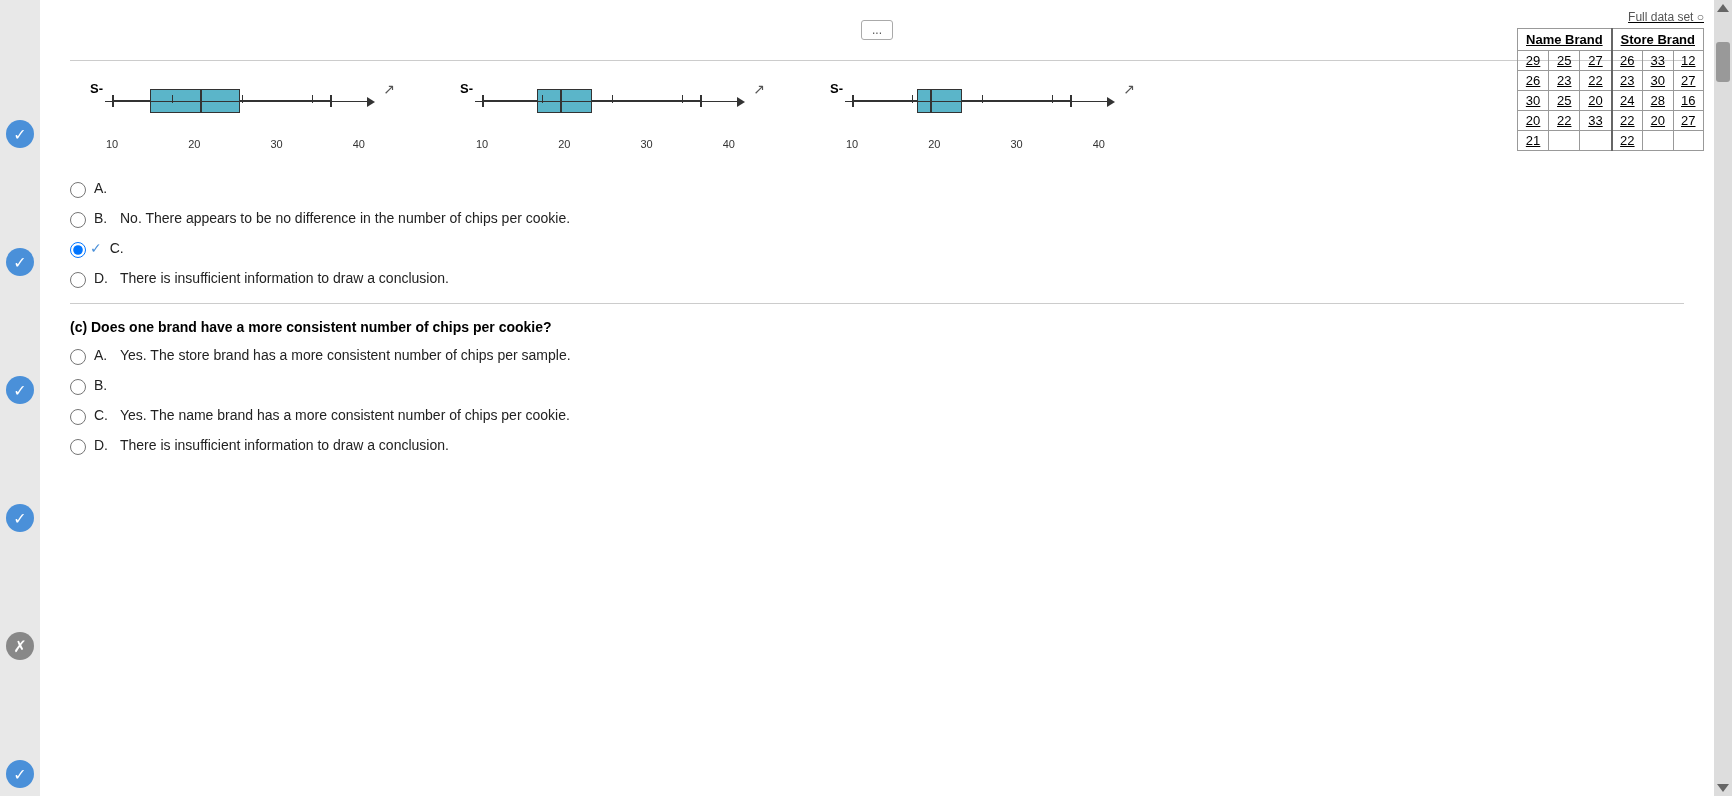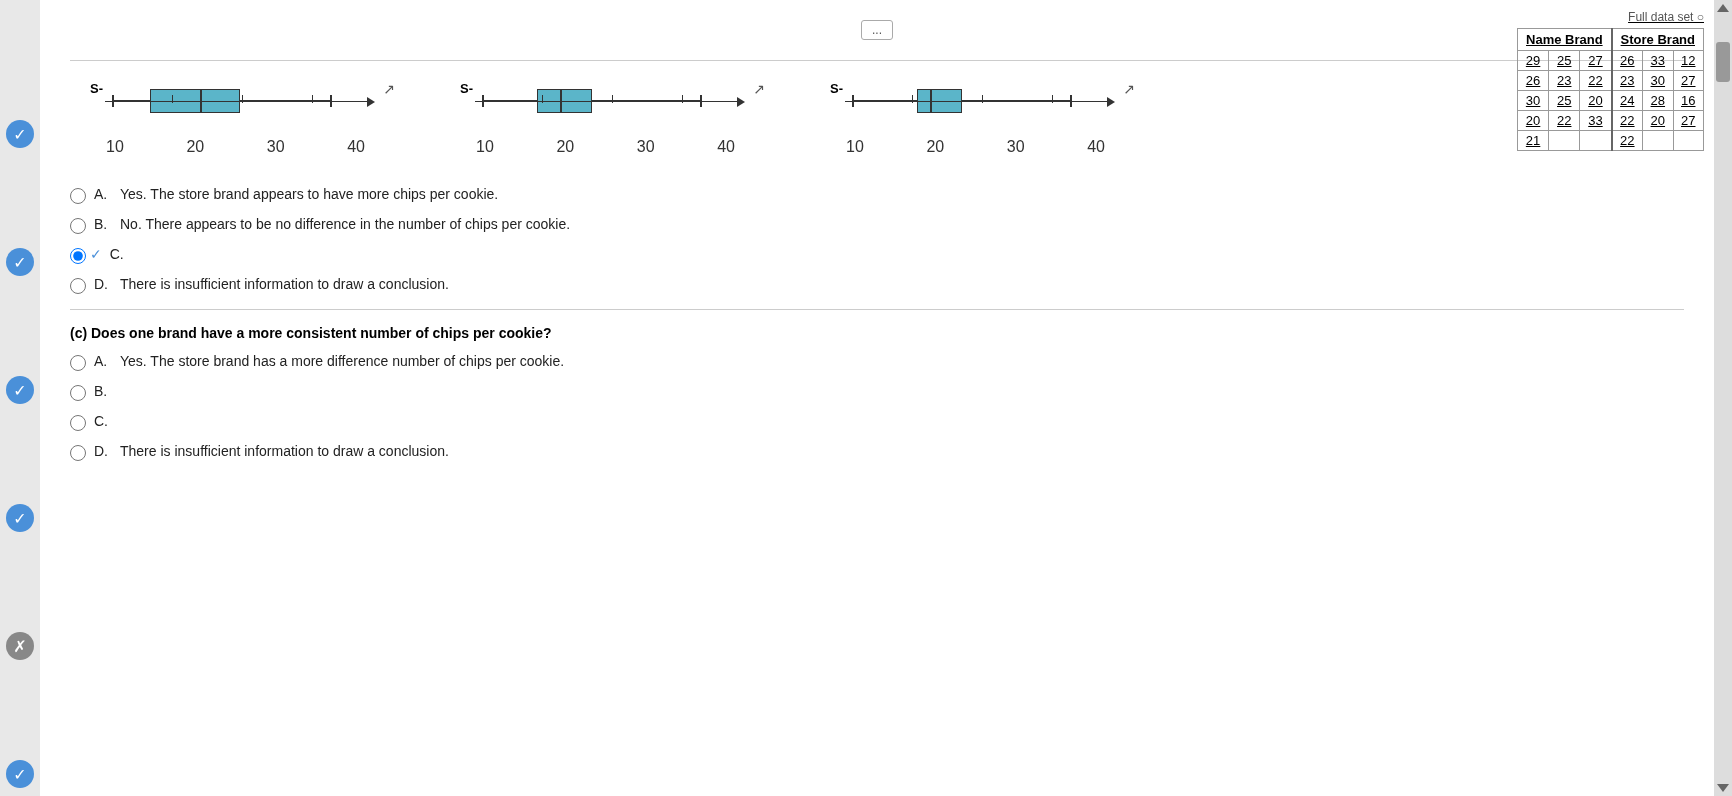--- a/index.html
+++ b/index.html
@@ -174,21 +174,21 @@
       top: 24px;
       width: 2px;
       height: 12px;
       background: #333;
     }
     .bp-axis-ticks {
       display: flex;
       justify-content: space-between;
       padding-left: 18px;
       padding-right: 32px;
-      font-size: 16px;
+      font-size: 11px;
       color: #333;
       margin-top: 2px;
     }
     .bp-expand-icon {
       position: absolute;
       top: 10px;
       right: 5px;
       font-size: 14px;
       color: #555;
       cursor: pointer;
@@ -435,21 +435,20 @@
         <span>40</span>
       </div>
     </div>
   </div>
 
   <div>
 
     <div class="radio-option">
       <input type="radio" name="partb" style="">
       <span class="radio-label-letter">A.</span>
-      <span>Yes. The store brand appears to have more chips per cookie.</span>
     </div>
     <div class="radio-option">
       <input type="radio" name="partb" style="">
       <span class="radio-label-letter">B.</span>
       <span>No. There appears to be no difference in the number of chips per cookie.</span>
     </div>
     <div class="radio-option">
       <input type="radio" name="partb" checked="" style="">
       <span class="checked-mark">✓</span>
       <span class="radio-label-letter">C.</span>
@@ -462,29 +461,30 @@
   </div>
 
   <hr class="section-divider">
 
   <div>
     <div class="section-title">(c) Does one brand have a more consistent number of chips per cookie?</div>
 
     <div class="radio-option">
       <input type="radio" name="partc" style="">
       <span class="radio-label-letter">A.</span>
-      <span>Yes. The store brand has a more difference number of chips per cookie.</span>
+      <span>Yes. The store brand has a more consistent number of chips per sample.</span>
     </div>
     <div class="radio-option">
       <input type="radio" name="partc" style="">
       <span class="radio-label-letter">B.</span>
     </div>
     <div class="radio-option">
       <input type="radio" name="partc" style="">
       <span class="radio-label-letter">C.</span>
+      <span>Yes. The name brand has a more consistent number of chips per cookie.</span>
     </div>
     <div class="radio-option">
       <input type="radio" name="partc" style="">
       <span class="radio-label-letter">D.</span>
       <span>There is insufficient information to draw a conclusion.</span>
     </div>
   </div>
 
 </div>
 

